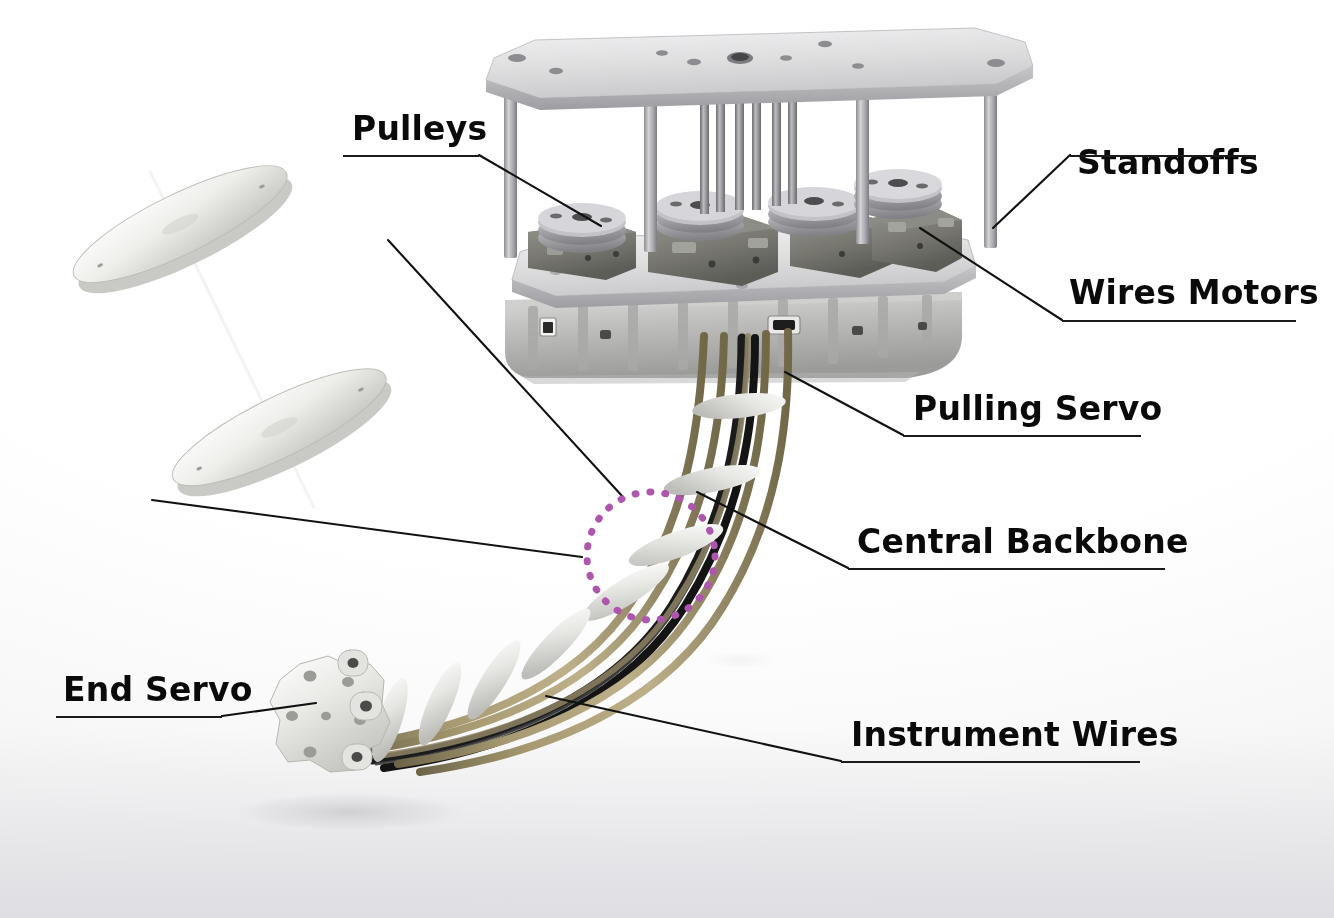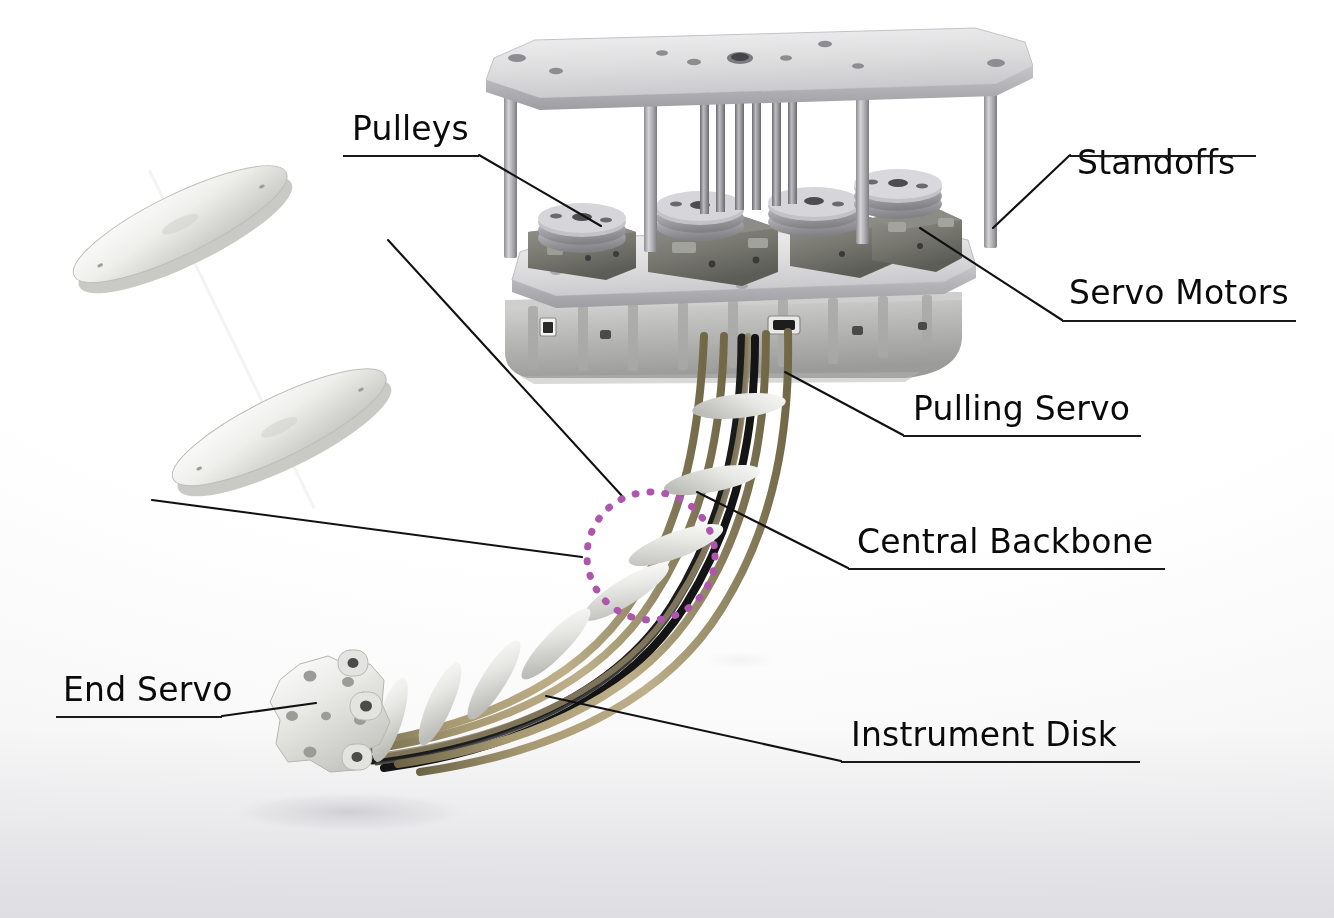--- a/index.html
+++ b/index.html
@@ -10,20 +10,21 @@
   }
   #stage {
     position: relative;
     width: 1334px;
     height: 918px;
     overflow: hidden;
     font-family: "DejaVu Sans", "Liberation Sans", sans-serif;
     background:
       radial-gradient(120% 85% at 50% 18%, #ffffff 0%, #ffffff 52%, #fafafa 72%, #f2f2f2 100%),
       linear-gradient(180deg, #ffffff 0%, #ffffff 78%, #f3f3f3 90%, #ececec 100%);
+    font-weight: bold;
   }
   
   #floor {
     position: absolute;
     left: 0; right: 0; bottom: 0;
     height: 190px;
     background: linear-gradient(180deg, rgba(235,235,237,0) 0%, rgba(232,232,235,0.55) 35%, rgba(226,226,230,0.85) 70%, rgba(221,221,226,0.95) 100%);
     pointer-events: none;
   }
   #scene-svg, #overlay-svg {
@@ -447,25 +448,25 @@
         <line x1="222" y1="716" x2="316" y2="703"></line>
         <line x1="841" y1="761" x2="546" y2="696"></line>
       </g>
   </svg>
 
   <div id="callout-layer">
       <div class="callout-text" style="left: 352px; top: 112px;">Pulleys</div>
       <div class="callout-rule" style="left: 343px; top: 155px; width: 136px;"></div>
       <div class="callout-text" style="left: 1077px; top: 112px; margin-top: 34px;">Standoffs</div>
       <div class="callout-rule" style="left: 1070px; top: 155px; width: 186px;"></div>
-      <div class="callout-text" style="left: 1069px; top: 276px;">Servo Motors</div>
+      <div class="callout-text" style="left: 1069px; top: 276px;">Wires Motors</div>
       <div class="callout-rule" style="left: 1062px; top: 320px; width: 234px;"></div>
       <div class="callout-text" style="left: 913px; top: 392px;">Pulling Servo</div>
       <div class="callout-rule" style="left: 903px; top: 435px; width: 238px;"></div>
       <div class="callout-text" style="left: 857px; top: 525px;">Central Backbone</div>
       <div class="callout-rule" style="left: 848px; top: 568px; width: 317px;"></div>
       <div class="callout-text" style="left: 63px; top: 673px;">End Servo</div>
       <div class="callout-rule" style="left: 56px; top: 716px; width: 166px;"></div>
-      <div class="callout-text" style="left: 851px; top: 718px;">Instrument Disk</div>
+      <div class="callout-text" style="left: 851px; top: 718px;">Instrument Wires</div>
       <div class="callout-rule" style="left: 841px; top: 761px; width: 299px;"></div>
     </div>
 
 </div>
 
 </body></html>

